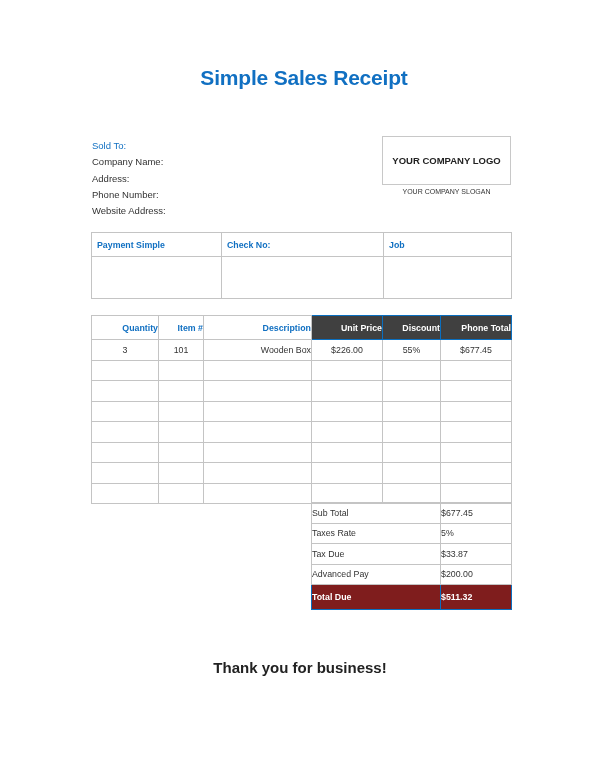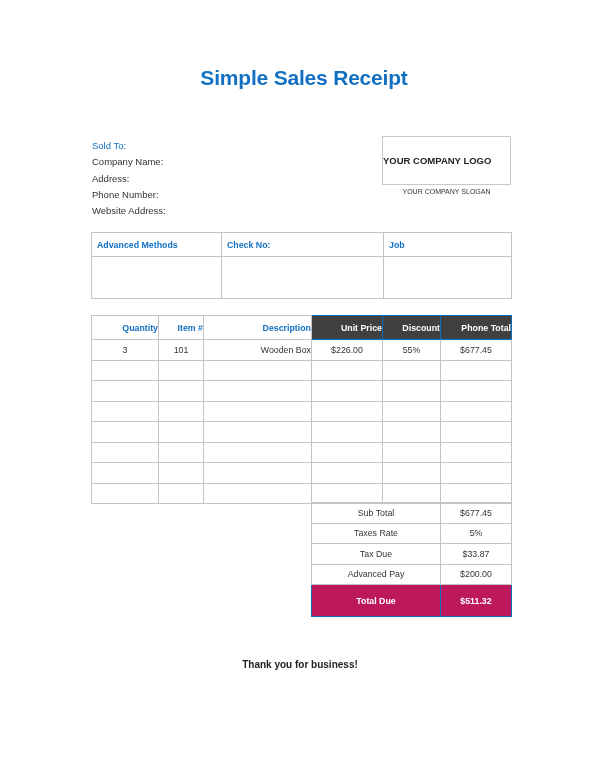--- a/index.html
+++ b/index.html
@@ -11,44 +11,44 @@
       letter-spacing: -0.2px;
       padding-left: 8px;
     }
     .sold {
       position: absolute; left: 92px; top: 138px; font-size: 9.5px; line-height: 16.3px;
     }
     .sold .hdr { color: #1170c2; font-weight: normal; }
     .sold .ln { color: #333; }
     .logo-box {
       position: absolute; left: 382px; top: 136px; width: 129px; height: 49px;
-      border: 1px solid #c8c8c8; display: flex; align-items: center; justify-content: flex-start;
+      border: 1px solid #c8c8c8; display: flex; align-items: center; justify-content: center;
       font-weight: bold; font-size: 9.5px; color: #222;
     }
     .slogan {
       position: absolute; left: 382px; top: 188px; width: 129px; text-align: center;
       font-size: 7px; color: #333;
     }
     table { border-collapse: collapse; position: absolute; table-layout: fixed; }
     td, th { border: 1px solid #c4c4c4; font-size: 8.8px; font-weight: normal; }
     .pay { left: 91px; top: 232px; width: 420px; }
     .pay th { height: 24px; text-align: left; padding-left: 5px; color: #1170c2; font-weight: bold; }
     .pay td { height: 42px; }
     .items { left: 91px; top: 315px; width: 420px; }
     .items th { height: 24px; font-weight: bold; color: #1170c2; text-align: right; }
     .items th.left { text-align: right; padding-left: 5px; }
     .items th.blue { background: #404040; color: #ffffff; border-color: #0a6fc0; }
     .items td { height: 20.5px; text-align: center; color: #333; }
     .items td.left { text-align: right; padding-left: 5px; }
     .totals { left: 311px; top: 502px; width: 200px; }
-    .totals td { height: 20.5px; text-align: center; color: #333; }
-    .totals tr.grand td { background: #be185d; color: #ffffff; font-weight: bold; border-color: #0a6fc0; height: 32px; }
+    .totals td { height: 20.5px; color: #333; }
+    .totals tr.grand td { background: #7f1d1d; color: #ffffff; font-weight: bold; border-color: #0a6fc0; height: 25px; }
     .thanks {
       position: absolute; left: 0; top: 659px; width: 600px; text-align: center;
-      font-weight: bold; font-size: 10px; color: #222;
+      font-weight: bold; font-size: 15px; color: #222;
     }
   </style>
 </head>
 <body>
 
 <div class="title">Simple Sales Receipt</div>
 
 <div class="sold">
   <div class="hdr">Sold To:</div>
   <div class="ln">Company Name:</div>
@@ -63,21 +63,21 @@
 <div class="slogan">YOUR COMPANY SLOGAN</div>
 
 <table class="pay">
   <colgroup>
       <col style="width:130px">
       <col style="width:162px">
       <col style="width:128px">
     </colgroup>
   <tbody>
       <tr>
-    <th>Advanced Methods</th>
+    <th>Payment Simple</th>
     <th>Check No:</th>
     <th>Job</th>
   </tr>
   <tr>
     <td></td>
     <td></td>
     <td></td>
   </tr>
 </tbody>
   </table>

